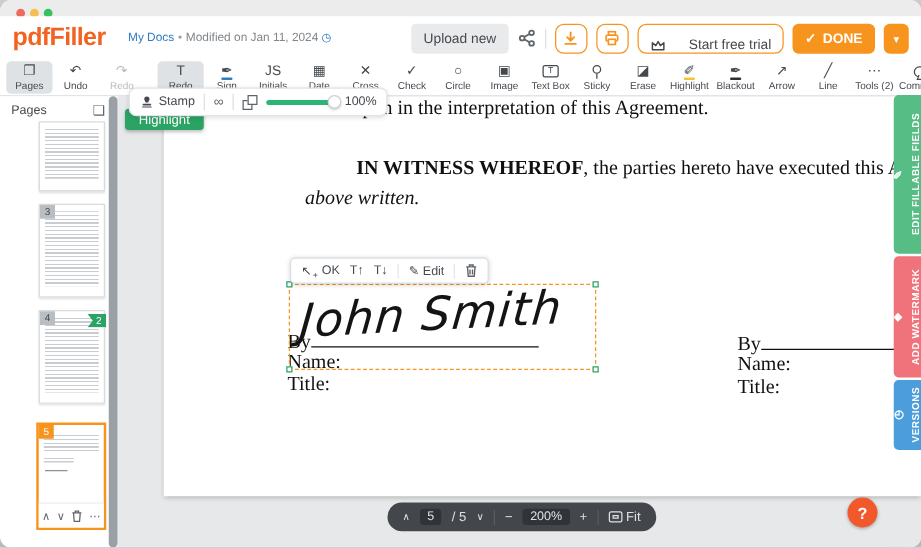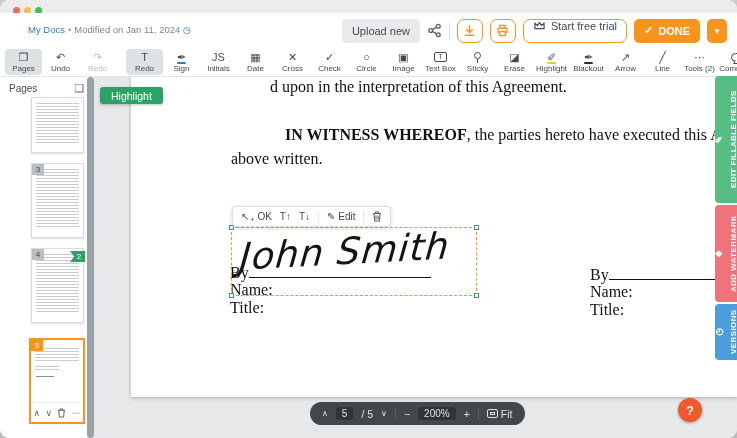--- a/index.html
+++ b/index.html
@@ -16,21 +16,21 @@
   .doc-title .pencil{color:#8a9097;font-size:9px;font-weight:normal;margin-left:3px;}
   .crumb{font-size:9.5px;color:#80868B;}
   .crumb .link{color:#2E7CC1;}
   .crumb .sep{margin:0 3px;color:#9aa0a6;}
   .crumb .clock{color:#2E7CC1;font-size:9px;}
   .header-actions{margin-left:auto;display:flex;align-items:center;gap:7px;}
   .btn-upload{background:#E9EAEC;border-radius:4px;height:24px;padding:0 10px;font-size:11px;color:#45494E;display:flex;align-items:center;}
   .icbtn{display:flex;align-items:center;justify-content:center;}
   .vdiv{width:1px;height:16px;background:#DDE0E3;}
   .btn-oic{width:26px;height:24px;border:1.5px solid #F7941E;border-radius:7px;background:#fff;display:flex;align-items:center;justify-content:center;box-sizing:border-box;}
-  .btn-trial{height:24px;border:1.5px solid #F7941E;border-radius:7px;background:#fff;padding:0 9px;display:flex;align-items:flex-start;gap:5px;font-size:11px;color:#45494E;box-sizing:border-box;}
+  .btn-trial{height:24px;border:1.5px solid #F7941E;border-radius:7px;background:#fff;padding:0 9px;display:flex;align-items:flex-end;gap:18px;font-size:11px;color:#45494E;box-sizing:border-box;}
   .btn-done{height:24px;background:#F7941E;border-radius:5px;padding:0 10px;display:flex;align-items:center;gap:5px;color:#fff;font-weight:bold;font-size:11px;}
   .btn-caret{width:20px;height:24px;background:#F7941E;border-radius:5px;color:#fff;font-size:9px;display:flex;align-items:center;justify-content:center;}
   
   .toolbar{position:absolute;top:48px;left:0;right:0;height:29px;background:#fff;border-bottom:1px solid #E2E4E8;display:flex;align-items:center;padding:0 5px;box-sizing:border-box;}
   .tb-item{display:flex;flex-direction:column;align-items:center;justify-content:center;min-width:29px;padding:2px 4px;border-radius:4px;color:#45494E;}
   .tb-item .ic{font-size:11px;line-height:12px;height:12px;position:relative;display:flex;align-items:center;justify-content:center;}
   .tb-item .lb{font-size:8px;line-height:9px;margin-top:1px;white-space:nowrap;}
   .tb-item.active{background:#DFE2E5;}
   .tb-item.disabled{opacity:.38;}
   .tb-sep{width:1px;height:20px;background:#E4E6E9;margin:0 5px;}
@@ -101,20 +101,21 @@
 
 <div class="app">
 
   <div class="titlebar">
     <span class="dot r"></span>
     <span class="dot y"></span>
     <span class="dot g"></span>
   </div>
 
   <div class="header">
+    <div class="logo">pdfFiller</div>
     <div class="title-block">
       <div class="crumb">
         <span class="link">My Docs</span><span class="sep">•</span><span>Modified on Jan 11, 2024</span> <span class="clock">◷</span>
       </div>
     </div>
     <div class="header-actions">
       <div class="btn-upload">Upload new</div>
       <div class="icbtn">
         <svg width="15" height="15" viewBox="0 0 16 16" fill="none" stroke="#5F6468" stroke-width="1.5">
             <circle cx="12" cy="3.5" r="2"></circle>
@@ -247,21 +248,21 @@
       </div>
 
     <div class="tb-sep"></div>
 
   </div>
 
   <div class="canvas">
     <div class="page">
       <div class="dline" style="left:139px;top:1px;">d upon in the interpretation of this Agreement.</div>
       <div class="dline" style="left:154px;top:49px;"><b>IN WITNESS WHEREOF</b><span>, the parties hereto have executed this Agreemen</span></div>
-      <div class="dline" style="left:100px;top:73px;">above written.</div>
+      <div class="dline" style="left:113px;top:73px;font-style:italic;">above written.</div>
 
       <div class="sig-toolbar">
         <span class="mv"><span>↖</span><i>+</i></span>
         <span>OK</span>
         <span>T↑</span>
         <span>T↓</span>
         <span class="d"></span>
         <span><span>✎</span> <span>Edit</span></span>
         <span class="d"></span>
         <span>
@@ -282,20 +283,41 @@
       <div class="field" style="left:99px;top:186px;"><span>By</span><span class="uline" style="width:182px;"></span></div>
       <div class="field" style="left:99px;top:204px;">Name:</div>
       <div class="field" style="left:99px;top:222px;">Title:</div>
 
       <div class="field" style="left:459px;top:188px;"><span>By</span><span class="uline" style="width:130px;"></span></div>
       <div class="field" style="left:459px;top:206px;">Name:</div>
       <div class="field" style="left:459px;top:224px;">Title:</div>
     </div>
   </div>
 
+  <div class="subbar">
+    <span style="display:flex;align-items:center;gap:4px;">
+      <svg width="11" height="11" viewBox="0 0 12 12" fill="#45494E">
+          <path d="M6 1.2a2.3 2.3 0 0 1 2.3 2.3c0 1.4-1 1.9-1 3H4.7c0-1.1-1-1.6-1-3A2.3 2.3 0 0 1 6 1.2Z"></path>
+          <rect x="2.3" y="7.6" width="7.4" height="1.6" rx=".4"></rect>
+          <rect x="1.8" y="10" width="8.4" height="1" rx=".5"></rect>
+        </svg>
+      <span>Stamp</span>
+    </span>
+    <span class="vdiv"></span>
+    <span style="font-size:11px;color:#5F6468;">∞</span>
+    <span class="vdiv"></span>
+    <span class="layers">
+        <i class="b"></i>
+        <i class="f"></i>
+      </span>
+    <span class="slider">
+        <span class="knob"></span>
+      </span>
+    <span>100%</span>
+  </div>
 
   <div class="btn-continue">Highlight</div>
 
   <div class="sidebar">
     <div class="sb-head">
       <span>Pages</span>
       <span class="ic">❏</span>
     </div>
     <div class="thumb" style="top:20px;height:56px;">
       <div class="tlines" style="height:40px;"></div>

